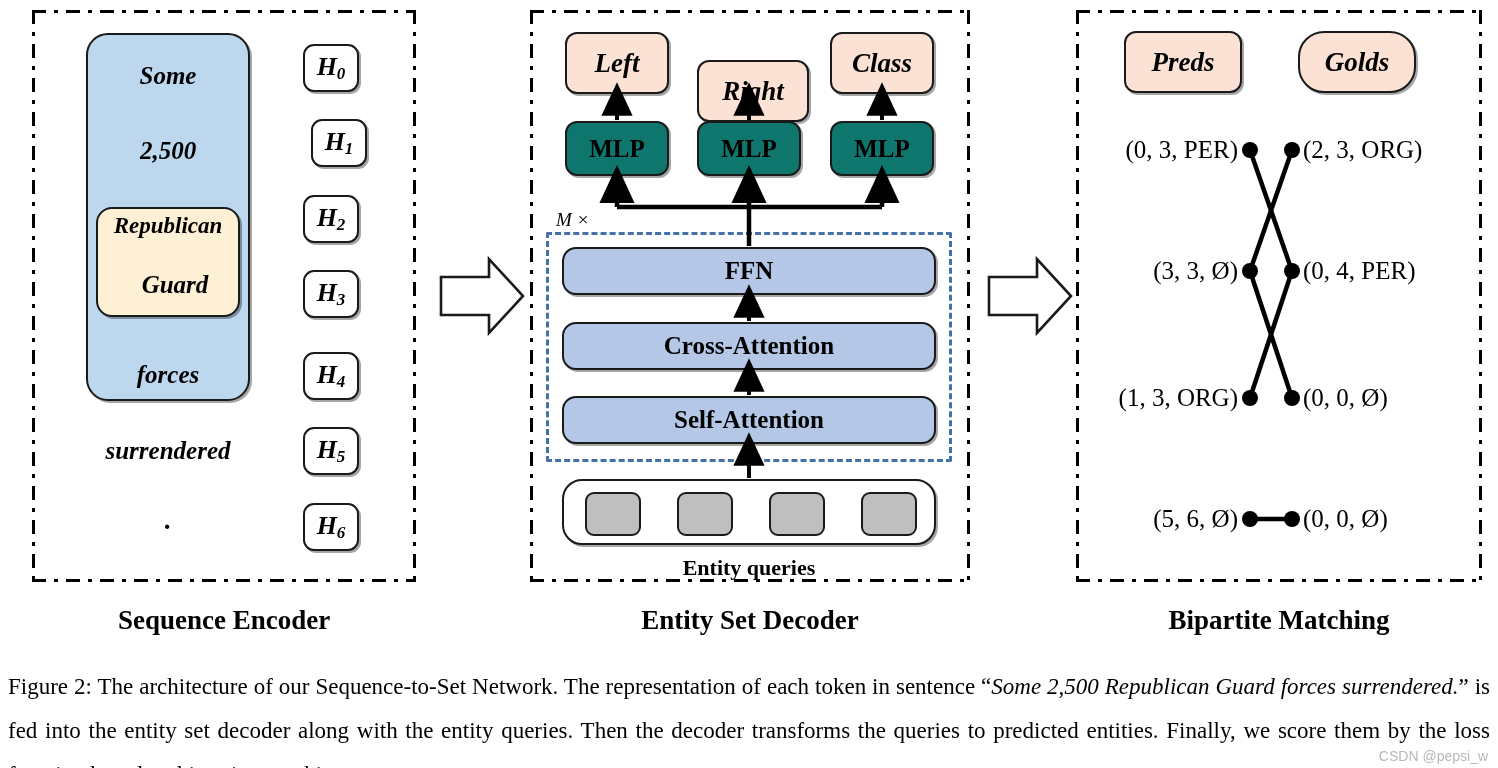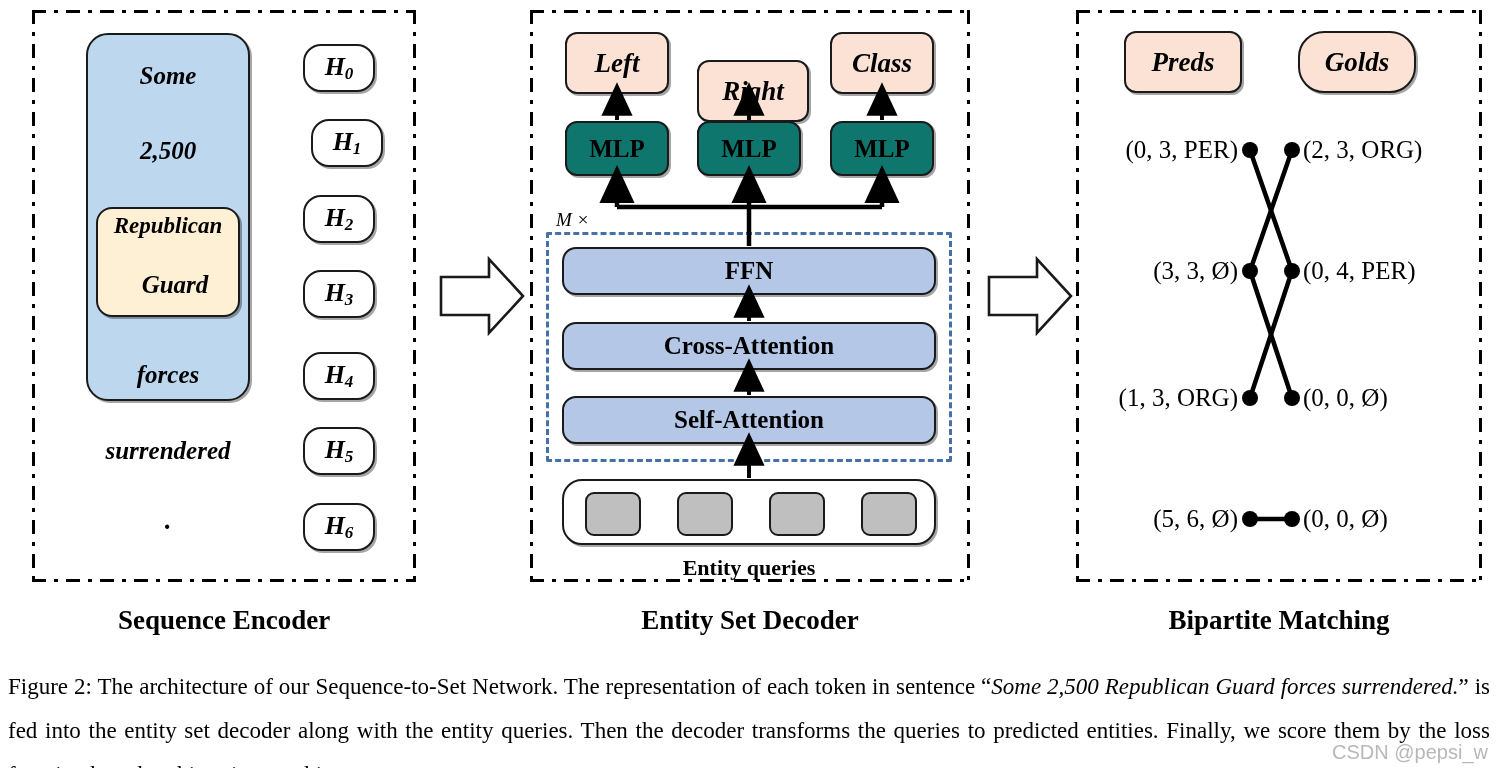--- a/index.html
+++ b/index.html
@@ -30,21 +30,21 @@
   .rbox{position:absolute;box-sizing:border-box;
         border:2.5px solid #1a1a1a;border-radius:12px;
         display:flex;align-items:center;justify-content:center;
         box-shadow:2px 2px 0 rgba(0,0,0,.35);}
 
   .sent-outer{background:#bdd7ee;border-radius:22px;}
   .sent-inner{background:#fdf0d5;border-radius:16px;}
   .tok{position:absolute;font-style:italic;font-weight:bold;font-size:25px;
        width:100%;text-align:center;}
 
-  .hbox{width:72px;height:48px;background:#fff;border-radius:18px;
+  .hbox{width:56px;height:48px;background:#fff;border-radius:11px;
         font-style:italic;font-weight:bold;font-size:26px;text-align:right;}
   .hbox sub{font-size:17px;font-style:italic;font-weight:bold;vertical-align:-4px;}
 
   .peach{background:#fbe2d5;font-style:italic;font-weight:bold;font-size:27px;}
   .green{background:#0f766e;font-weight:bold;font-size:25px;}
   .bluebar{background:#b4c7e7;font-weight:bold;font-size:25px;border-radius:14px;}
   .qouter{background:#ffffff;border-radius:20px;}
   .qcell{position:absolute;background:#bfbfbf;border:2.5px solid #1a1a1a;
          border-radius:9px;}
 
@@ -60,21 +60,21 @@
   .bp.left{text-align:right;}
   .bp.right{text-align:left;}
 
   svg.ov{position:absolute;left:0;top:0;width:1498px;height:660px;
          pointer-events:none;overflow:visible;}
 
   
   .caption{position:absolute;left:8px;top:665px;width:1482px;
            font-size:23px;line-height:44px;text-align:justify;}
   .caption i{font-style:italic;}
-  .wm{position:absolute;right:10px;bottom:4px;font-size:20px;color:#b8b8b8;
+  .wm{position:absolute;right:10px;bottom:4px;font-size:14px;color:#b8b8b8;
       font-family:"Liberation Sans",sans-serif;}
 </style>
 </head>
 <body>
 
 <div class="fig">
 
   <div class="panel dashdot" style="left:32px;top:10px;width:384px;height:572px;"></div>
 
   <div class="rbox sent-outer" style="left:86px;top:33px;width:164px;height:368px;"></div>

